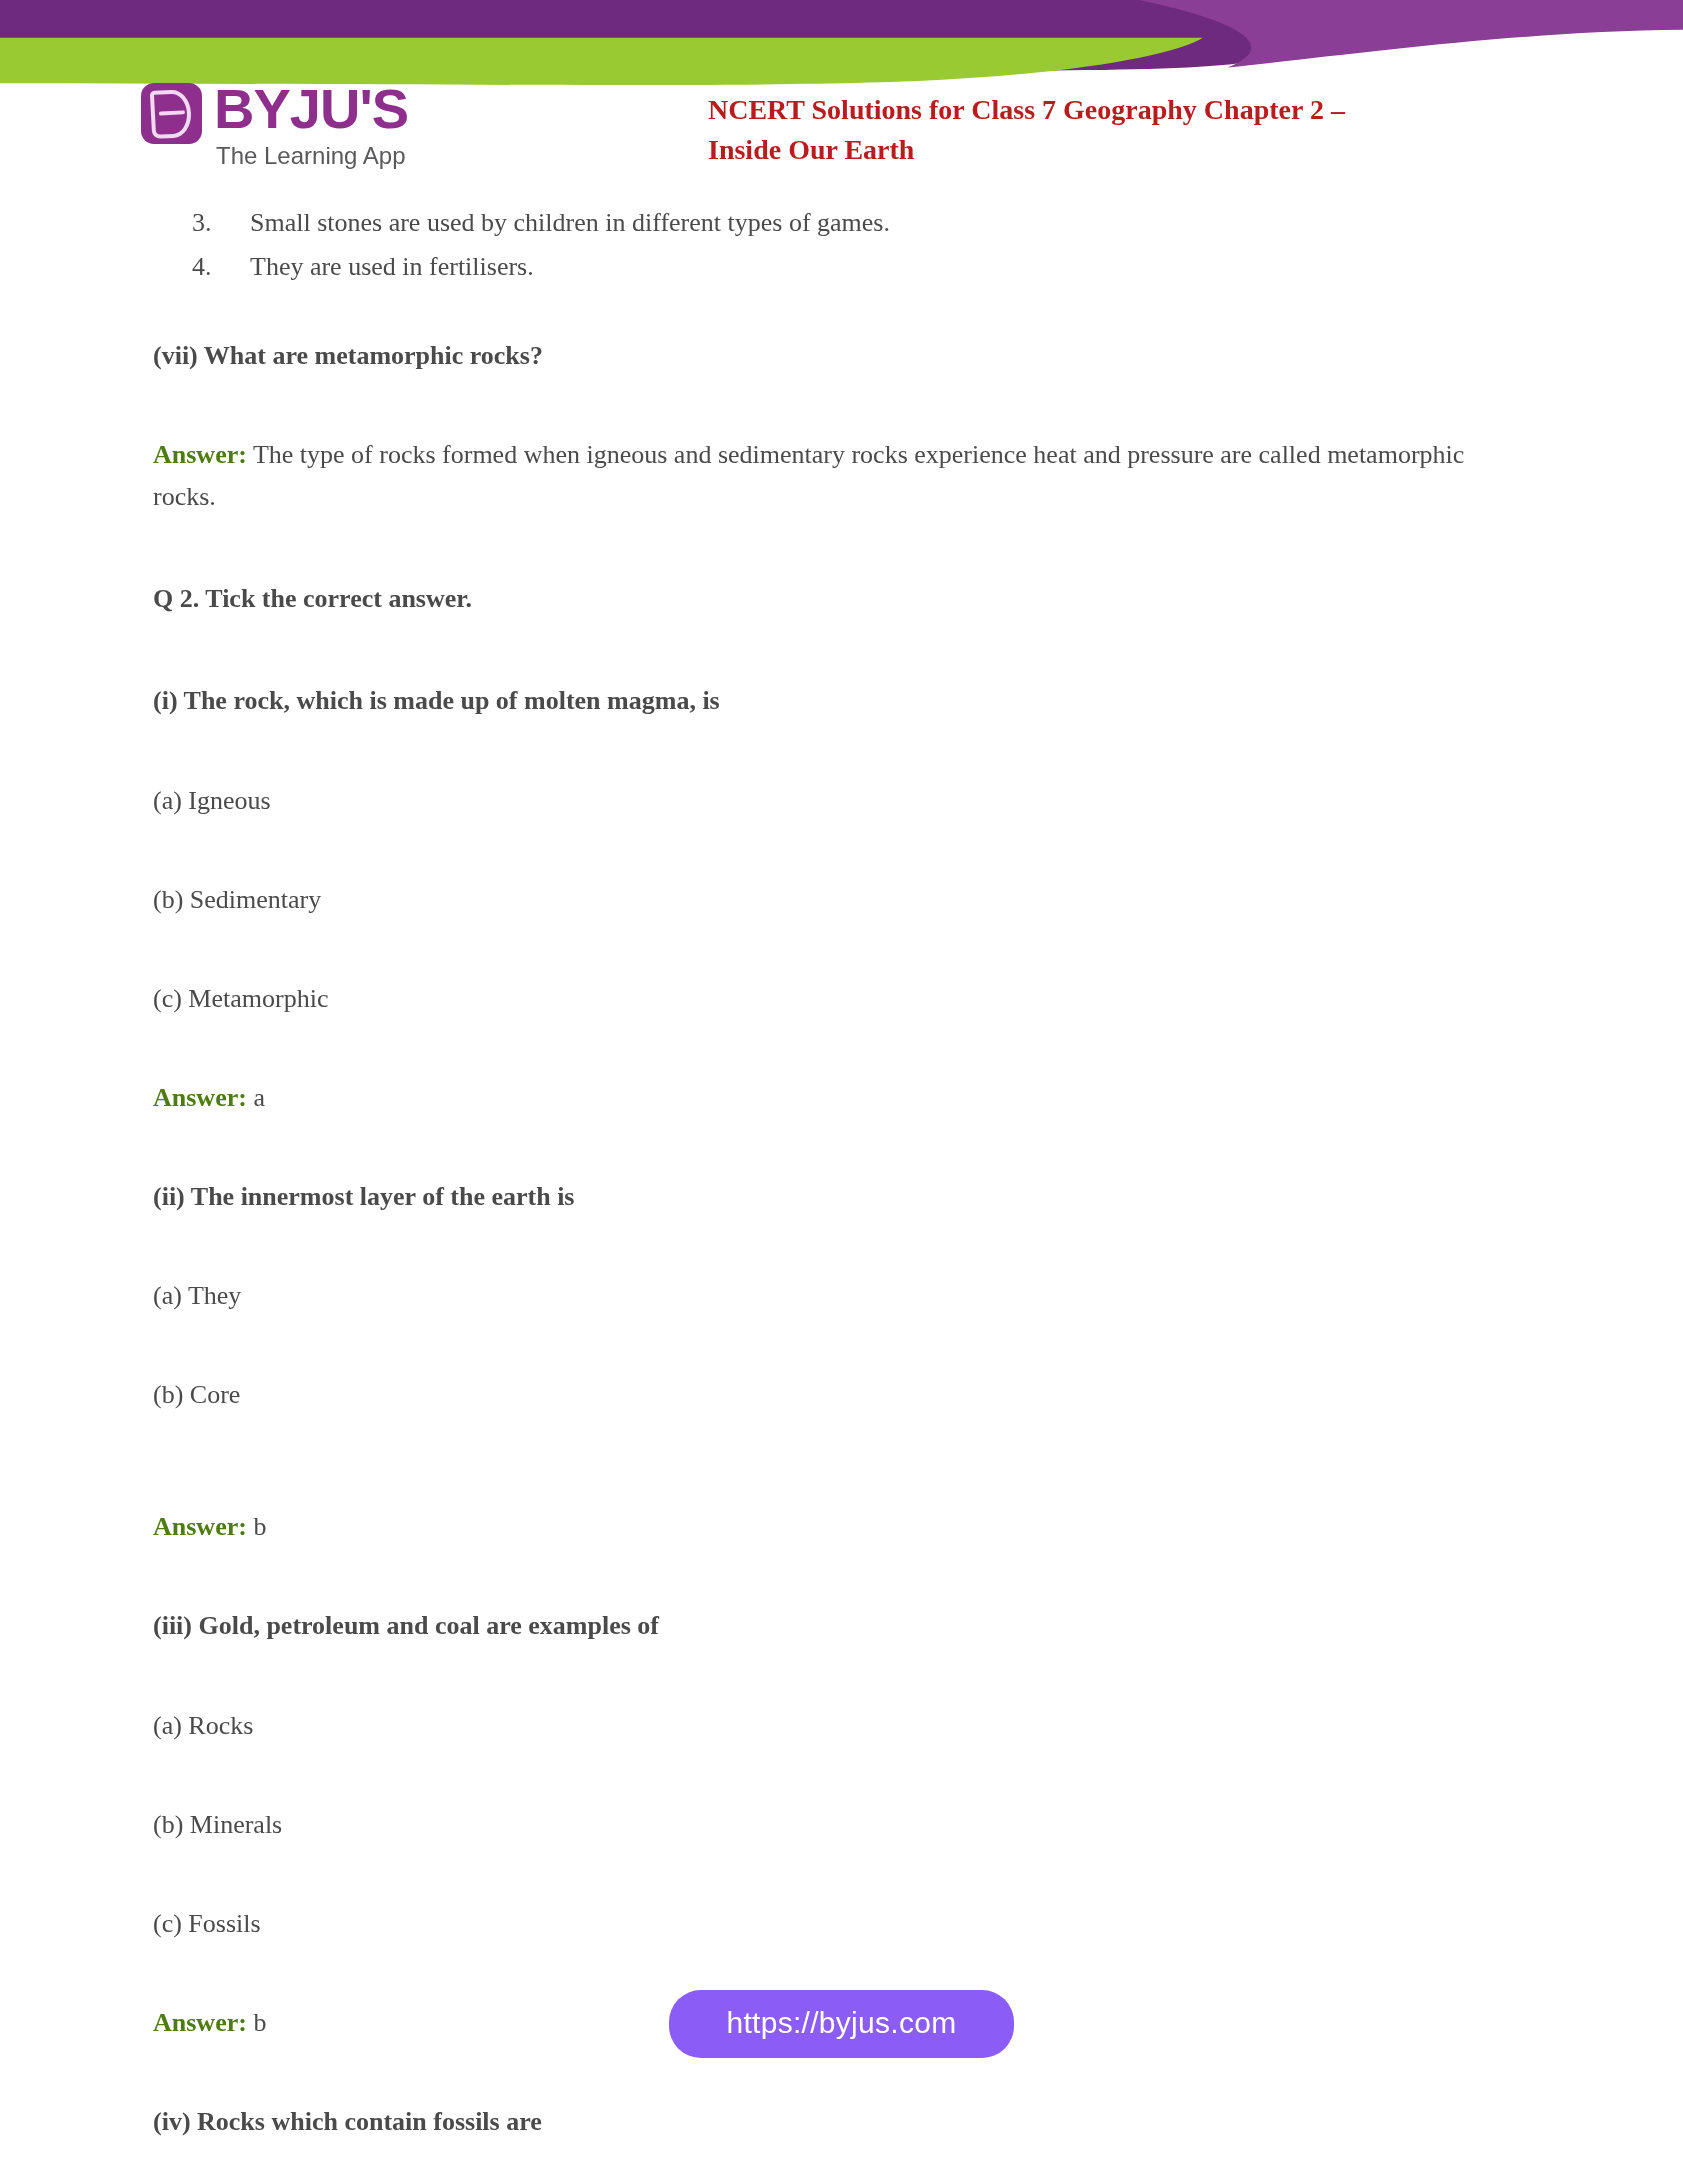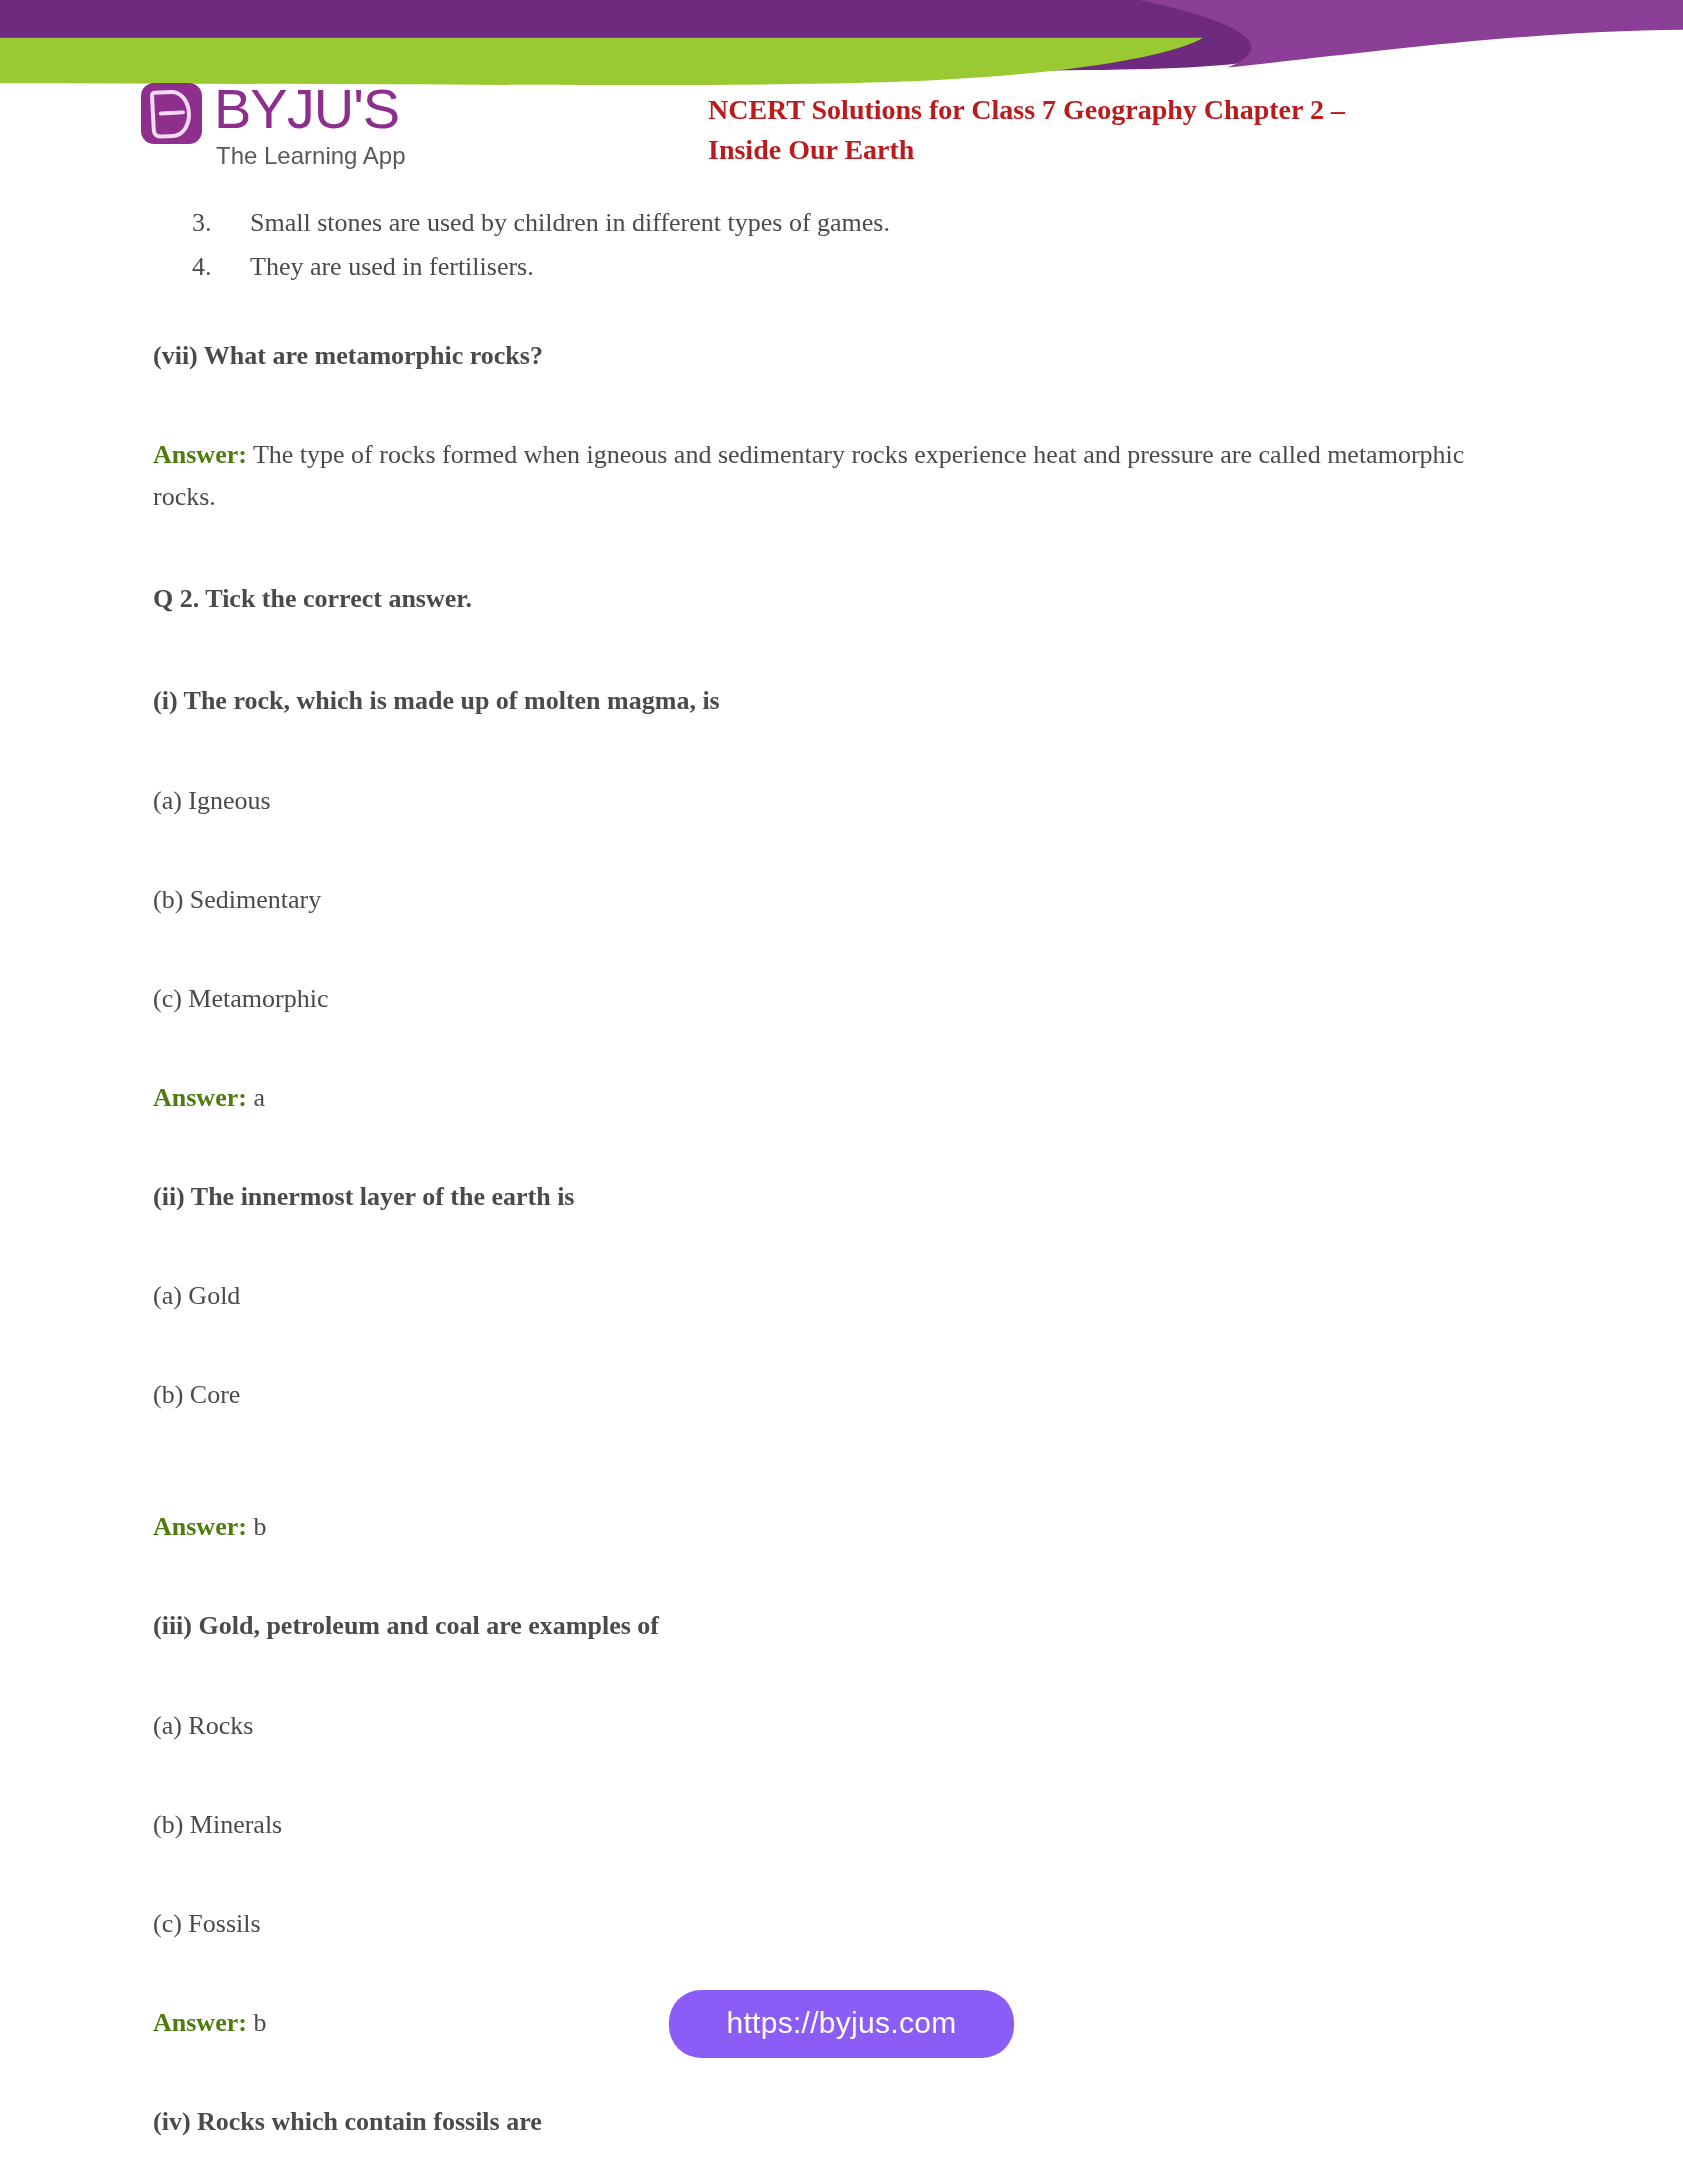--- a/index.html
+++ b/index.html
@@ -65,21 +65,21 @@
     left: 4px; top: 17px;
     width: 26px; height: 4px;
     background: #f2d9f2;
     border-radius: 2px;
   }
   .logo-word {
     position: absolute;
     left: 73px;
     top: -2px;
     font-family: "Liberation Sans", "DejaVu Sans", sans-serif;
-    font-weight: normal;
+    font-weight: bold;
     font-size: 56px;
     letter-spacing: -1px;
     color: #8E2F8E;
     line-height: 1;
   }
   .logo-tagline {
     position: absolute;
     left: 75px;
     top: 61px;
     font-family: "Liberation Sans", "DejaVu Sans", sans-serif;
@@ -227,21 +227,21 @@
   <p class="block">(b) Sedimentary</p>
   <div class="spacer-md"></div>
   <p class="block">(c) Metamorphic</p>
   <div class="spacer-md"></div>
   <p class="block"><span class="lbl-bold">Answer:</span><span> a</span></p>
 
   <div class="spacer-md"></div>
 
   <p class="block q-head">(ii) The innermost layer of the earth is</p>
   <div class="spacer-md"></div>
-  <p class="block">(a) Gold</p>
+  <p class="block">(a) They</p>
   <div class="spacer-md"></div>
   <p class="block">(b) Core</p>
   <div class="spacer-md"></div>
   <div class="spacer-md"></div>
   <p class="block"><span class="lbl-bold">Answer:</span><span> b</span></p>
 
   <div class="spacer-md"></div>
 
   <p class="block q-head">(iii) Gold, petroleum and coal are examples of</p>
   <div class="spacer-md"></div>

